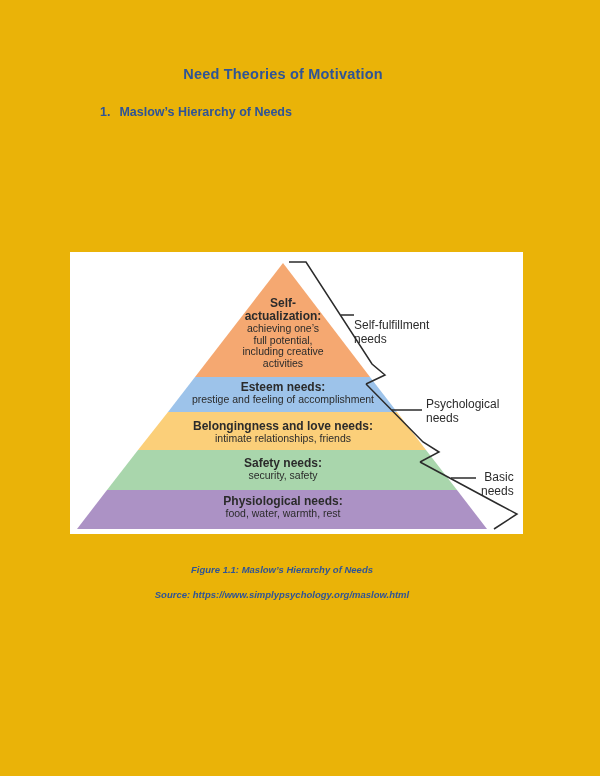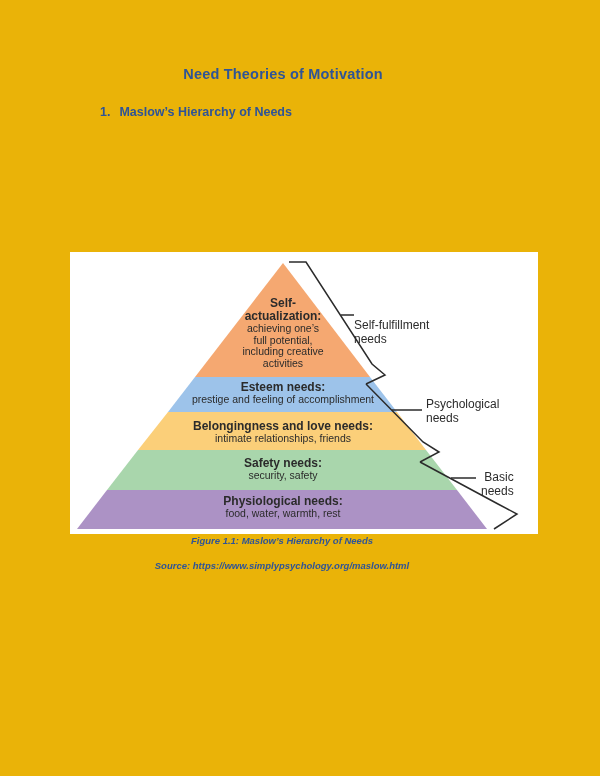--- a/index.html
+++ b/index.html
@@ -2,28 +2,28 @@
 <html><head>
 <meta charset="utf-8">
 <style>
   html,body{margin:0;padding:0;background:#000;}
   .page{position:relative;width:600px;height:776px;background:#eab308;overflow:hidden;
         font-family:"Liberation Sans",sans-serif;}
   .doc-title{position:absolute;left:0;top:66px;width:566px;text-align:center;
         font-size:14.5px;font-weight:bold;letter-spacing:.2px;}
   .section-heading{position:absolute;left:88px;top:105px;font-size:12.5px;font-weight:bold;margin-left:12px;}
   .section-heading .num{display:inline-block;margin-right:9px;}
-  .figure-box{position:absolute;left:70px;top:252px;width:453px;height:282px;background:#ffffff;padding-left:15px;}
+  .figure-box{position:absolute;left:70px;top:252px;width:453px;height:282px;background:#ffffff;}
   .figure-box svg{position:absolute;left:0;top:0;}
   .lvl-label{position:absolute;left:63px;width:300px;text-align:center;color:#2b2b2b;}
   .lvl-title{font-size:12px;font-weight:bold;line-height:13px;}
   .lvl-desc{font-size:10.5px;line-height:11.5px;}
   .grp-label{position:absolute;color:#2b2b2b;font-size:12px;line-height:14px;white-space:nowrap;}
   .caption{position:absolute;left:0;width:564px;text-align:center;
-        font-size:9.5px;font-weight:bold;font-style:italic;}
+        font-size:9.5px;font-weight:bold;font-style:italic;margin-top:29px;}
   .cap1{top:535px;}
   .cap2{top:560px;}
 </style>
 </head>
 <body>
 
 <div class="page">
 
   <div class="doc-title" style="color:#2F5496;">Need Theories of Motivation</div>
 

